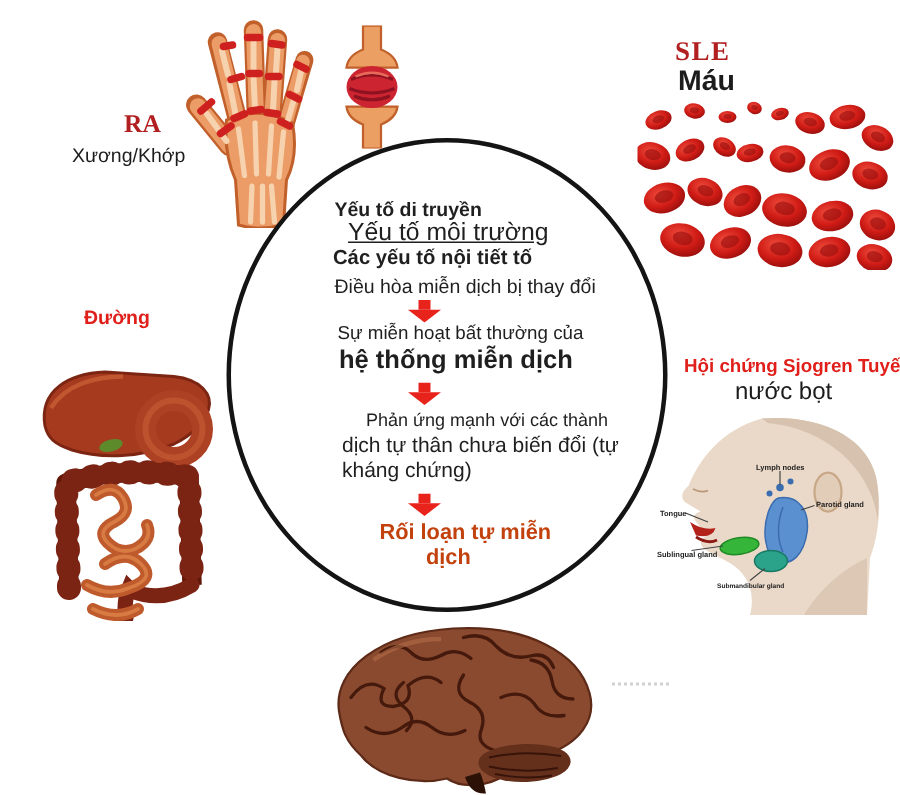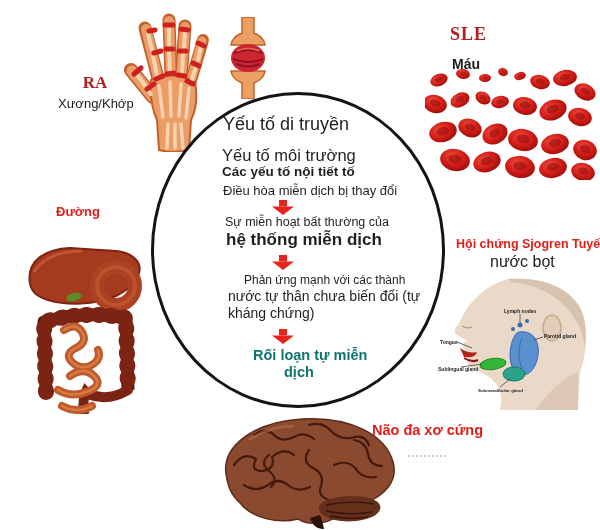--- a/index.html
+++ b/index.html
@@ -9,34 +9,34 @@
     font-family:"Liberation Sans", sans-serif;color:#1c1c1c;
   }
   .abs{position:absolute;}
   .nowrap{white-space:nowrap;}
   
   .oval{
     left:151px;top:92px;width:288px;height:310px;
     border:3px solid #141414;border-radius:50%;background:#fff;
   }
   .pline{position:absolute;white-space:nowrap;line-height:1.05;color:#1f1f1f;}
-  .red-line{color:#0f766e;font-weight:bold;}
+  .red-line{color:#c2410c;font-weight:bold;}
   .arrow{position:absolute;width:22px;height:15px;}
   
   .serif-red{font-family:"Liberation Serif", serif;font-weight:bold;color:#b21f20;}
   .red-label{color:#e01f1a;font-weight:bold;}
   .artifact{border-top:2px dotted #b9b9b9;opacity:.65;}
 </style>
 </head>
 <body>
 
 <div id="canvas">
 
   <div class="abs serif-red" style="left:75px;top:73px;width:40px;text-align:center;font-size:17px;">RA</div>
-  <div class="abs nowrap" style="left:58px;top:96px;font-size:13px;">Xương/Khớp</div>
+  <div class="abs nowrap" style="left:48px;top:96px;font-size:13px;">Xương/Khớp</div>
 
   <svg class="abs" style="left:122px;top:12px;" width="102" height="140" viewBox="0 0 100 140">
     <g stroke="#c2602c" stroke-linecap="round" fill="none">
       <path d="M30,85 L8,58" stroke-width="14"></path>
       <path d="M36,70 L22,16" stroke-width="13"></path>
       <path d="M48,66 L46,8" stroke-width="13"></path>
       <path d="M58,68 L62,14" stroke-width="13"></path>
       <path d="M67,72 L80,28" stroke-width="12"></path>
     </g>
     <g stroke="#ec9c66" stroke-linecap="round" fill="none">
@@ -81,21 +81,21 @@
 
   <svg class="abs" style="left:229px;top:17px;" width="38" height="82" viewBox="0 0 38 82">
     <path d="M13,0 h12 v16 q10,4 11,12 l-34,0 q1,-8 11,-12 Z" fill="#eb9f63" stroke="#c2602c" stroke-width="1.5"></path>
     <path d="M13,82 h12 v-16 q10,-4 11,-12 l-34,0 q1,8 11,12 Z" fill="#eb9f63" stroke="#c2602c" stroke-width="1.5"></path>
     <ellipse cx="19" cy="41" rx="17" ry="14" fill="#cc2531"></ellipse>
     <path d="M5,36 q14,-6 28,0 M4,42 q15,6 30,0 M7,47 q12,5 24,0" stroke="#8e1220" stroke-width="2" fill="none"></path>
     <path d="M8,34 q11,-5 22,0" stroke="#e86a5a" stroke-width="1.5" fill="none"></path>
   </svg>
 
   <div class="abs serif-red" style="left:450px;top:24px;font-size:18px;letter-spacing:1px;">SLE</div>
-  <div class="abs" style="left:452px;top:56px;font-size:14px;font-weight:bold;">Máu</div>
+  <div class="abs" style="left:452px;top:44px;font-size:19px;font-weight:bold;">Máu</div>
 
   <svg class="abs" style="left:425px;top:62px;" width="172" height="118" viewBox="0 0 172 118">
     <defs>
       <radialGradient id="rbc" cx="40%" cy="35%" r="75%">
         <stop offset="0%" stop-color="#ef4b3c"></stop>
         <stop offset="55%" stop-color="#cf1b15"></stop>
         <stop offset="100%" stop-color="#8e0d0c"></stop>
       </radialGradient>
     </defs>
     <g class="cells">
@@ -216,40 +216,40 @@
     <ellipse cx="50" cy="55" rx="8" ry="4" fill="#5d8a2a" transform="rotate(-15 50 55)"></ellipse>
     <path d="M22,150 L20,80 Q60,68 102,76 L104,148" fill="none" stroke="#611708" stroke-width="13" stroke-linejoin="round"></path>
     <path d="M22,150 L20,80 Q60,68 102,76 L104,148" fill="none" stroke="#7c2414" stroke-width="16" stroke-linecap="round" stroke-dasharray="1.5 11"></path>
     <path d="M104,148 Q84,160 64,152 L62,150 Q58,160 60,170" fill="none" stroke="#7c2414" stroke-width="10" stroke-linecap="round"></path>
     <path d="M40,88 q12,-8 18,2 t-6,16 q-12,6 -4,14 t18,4 q12,-6 8,-16 m-28,26 q14,-10 24,0 t-8,16 q-14,6 -28,-2 m4,16 q16,8 30,0" fill="none" stroke="#bf5a2d" stroke-width="8" stroke-linecap="round"></path>
     <path d="M40,88 q12,-8 18,2 t-6,16 q-12,6 -4,14 t18,4 q12,-6 8,-16 m-28,26 q14,-10 24,0 t-8,16 q-14,6 -28,-2 m4,16 q16,8 30,0" fill="none" stroke="#dd8348" stroke-width="2.5" stroke-linecap="round" opacity=".8"></path>
   </svg>
 
   <div class="abs oval"></div>
 
-  <div class="pline" style="left:223px;top:115px;font-size:18px;">Yếu tố di truyền</div>
-  <div class="pline" style="left:222px;top:147px;font-size:16.5px;">Yếu tố môi trường</div>
+  <div class="pline" style="left:223px;top:133px;font-size:13px;font-weight:bold;">Yếu tố di truyền</div>
+  <div class="pline" style="left:232px;top:147px;font-size:16.5px;text-decoration:underline;">Yếu tố môi trường</div>
   <div class="pline" style="left:222px;top:165px;font-size:13.5px;font-weight:600;">Các yếu tố nội tiết tố</div>
   <div class="pline" style="left:223px;top:184px;font-size:13px;">Điều hòa miễn dịch bị thay đổi</div>
 
   <svg class="arrow" style="left:272px;top:200px;" viewBox="0 0 22 15">
     <rect x="7" y="0" width="8" height="6.5" fill="#e8231c"></rect>
       <polygon points="0,6.5 22,6.5 11,15" fill="#e8231c"></polygon>
   </svg>
 
   <div class="pline" style="left:225px;top:216px;font-size:12.5px;">Sự miễn hoạt bất thường của</div>
   <div class="pline" style="left:226px;top:231px;font-size:17px;font-weight:600;">hệ thống miễn dịch</div>
 
   <svg class="arrow" style="left:272px;top:255px;" viewBox="0 0 22 15">
     <rect x="7" y="0" width="8" height="6.5" fill="#e8231c"></rect>
       <polygon points="0,6.5 22,6.5 11,15" fill="#e8231c"></polygon>
   </svg>
 
   <div class="pline" style="left:244px;top:274px;font-size:12px;">Phản ứng mạnh với các thành</div>
-  <div class="pline" style="left:228px;top:289px;font-size:14px;">nước tự thân chưa biến đổi (tự</div>
+  <div class="pline" style="left:228px;top:289px;font-size:14px;">dịch tự thân chưa biến đổi (tự</div>
   <div class="pline" style="left:228px;top:306px;font-size:14px;">kháng chứng)</div>
 
   <svg class="arrow" style="left:272px;top:329px;" viewBox="0 0 22 15">
     <rect x="7" y="0" width="8" height="6.5" fill="#e8231c"></rect>
       <polygon points="0,6.5 22,6.5 11,15" fill="#e8231c"></polygon>
   </svg>
 
   <div class="pline red-line" style="left:253px;top:348px;font-size:14.5px;">Rối loạn tự miễn</div>
   <div class="pline red-line" style="left:284px;top:365px;font-size:14.5px;">dịch</div>
 
@@ -300,16 +300,15 @@
       <path d="M55,45 q-10,8 0,16 q10,8 2,16"></path>
     </g>
     <path d="M108,93 C118,86 140,84 156,88 C168,92 170,100 160,106 C146,113 124,113 112,107 C104,103 103,97 108,93 Z" fill="#64301c"></path>
     <g stroke="#38130a" stroke-width="1.3" fill="none">
       <path d="M112,95 q24,-5 48,-1 M112,101 q24,5 46,1 M116,106 q20,4 38,1"></path>
     </g>
     <path d="M96,108 q4,12 14,11 q-2,-10 -4,-14 Z" fill="#2c1106"></path>
     <path d="M35,30 q20,-14 45,-14" stroke="#b46c48" stroke-width="3" fill="none" opacity=".6"></path>
   </svg>
 
-  <div class="abs red-label nowrap" style="left:372px;top:422px;font-size:14.5px;">Não đa xơ cứng</div>
   <div class="abs artifact" style="left:408px;top:455px;width:38px;"></div>
 
 </div>
 
 </body></html>

